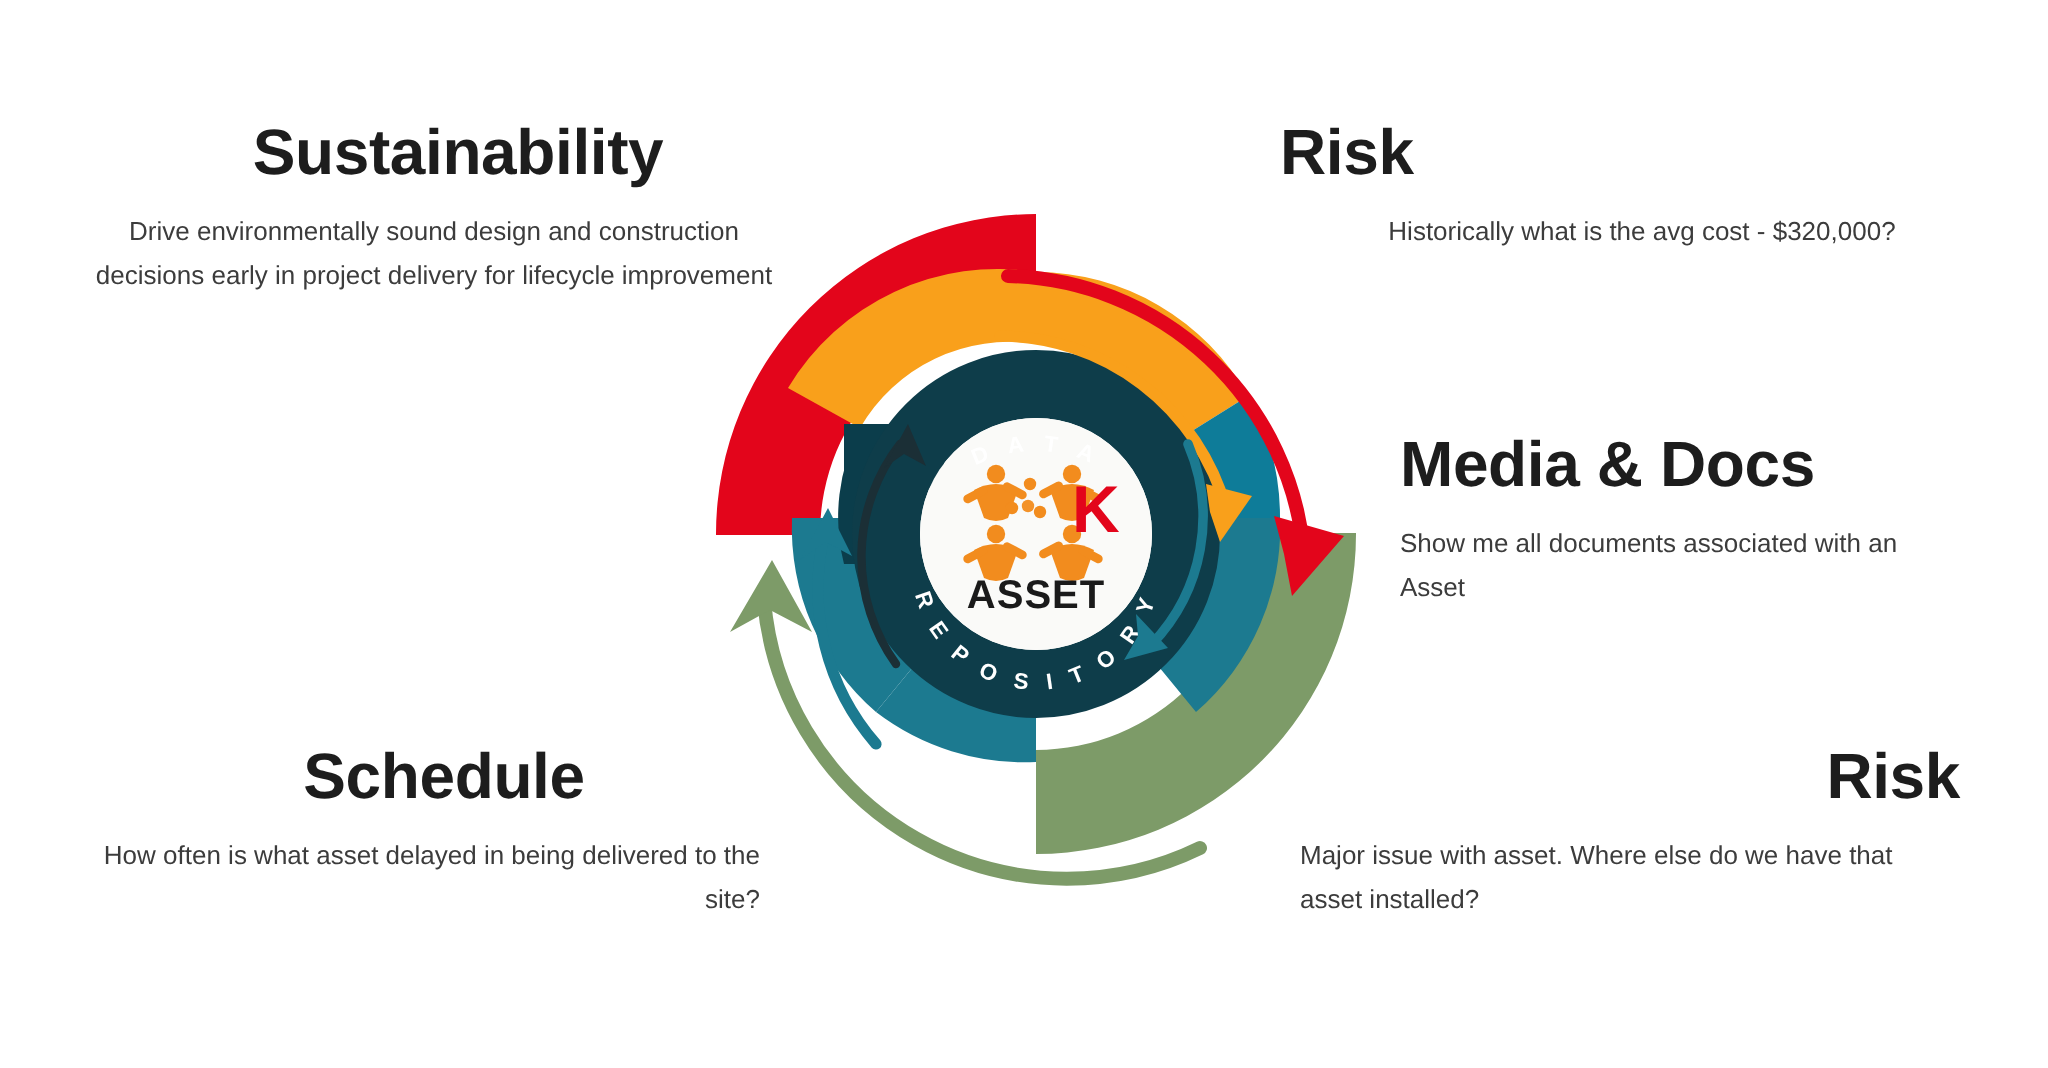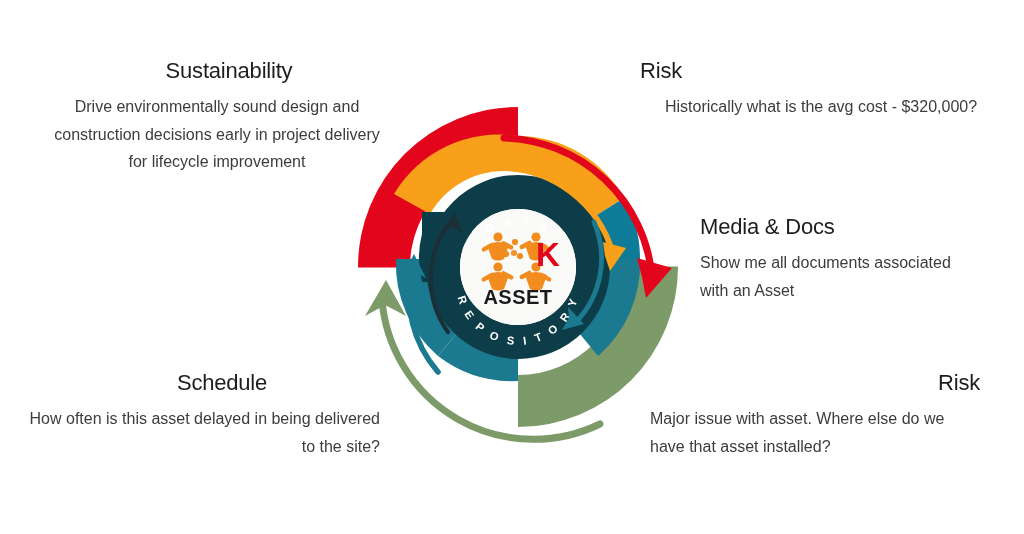--- a/index.html
+++ b/index.html
@@ -22,29 +22,29 @@
     width: 1024px;
     height: 534px;
   }
 
   
   .block {
     position: absolute;
     box-sizing: border-box;
   }
   .block .heading {
-    font-size: 22px;
-    font-weight: normal;
+    font-size: 32px;
+    font-weight: bold;
     color: #1d1d1d;
     line-height: 1.15;
     margin: 0 0 10px 0;
     letter-spacing: -0.2px;
   }
   .block .body {
-    font-size: 16px;
+    font-size: 13px;
     line-height: 1.72;
     color: #3c3c3c;
     margin: 0;
   }
 
   
   #blk-sustainability {
     left: 18px;  top: 58px;  width: 372px;
   }
   #blk-sustainability .heading { text-align: center; padding-left: 50px;}
@@ -122,21 +122,21 @@
 <div id="stage">
 
   <div class="block" id="blk-sustainability">
     <div class="heading">Sustainability</div>
     <div class="body">Drive environmentally sound design and construction decisions early in project delivery for lifecycle improvement</div>
   </div>
 
 
   <div class="block" id="blk-schedule">
     <div class="heading">Schedule</div>
-    <div class="body">How often is this asset delayed in being delivered to the site?</div>
+    <div class="body">How often is what asset delayed in being delivered to the site?</div>
   </div>
 
   <div class="block" id="blk-cost">
     <div class="heading">Risk</div>
     <div class="body">Historically what is the avg cost - $320,000?</div>
   </div>
 
   <div class="block" id="blk-media">
     <div class="heading">Media &amp; Docs</div>
     <div class="body">Show me all documents associated with an Asset</div>

